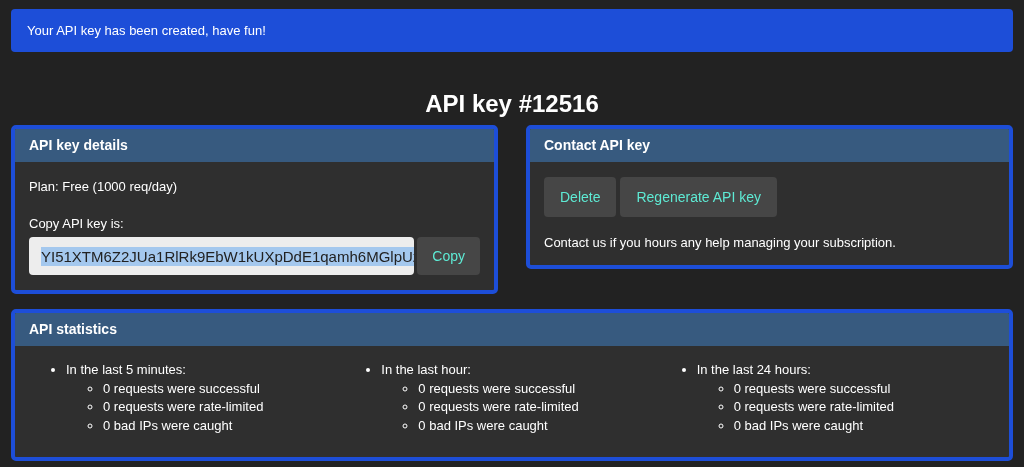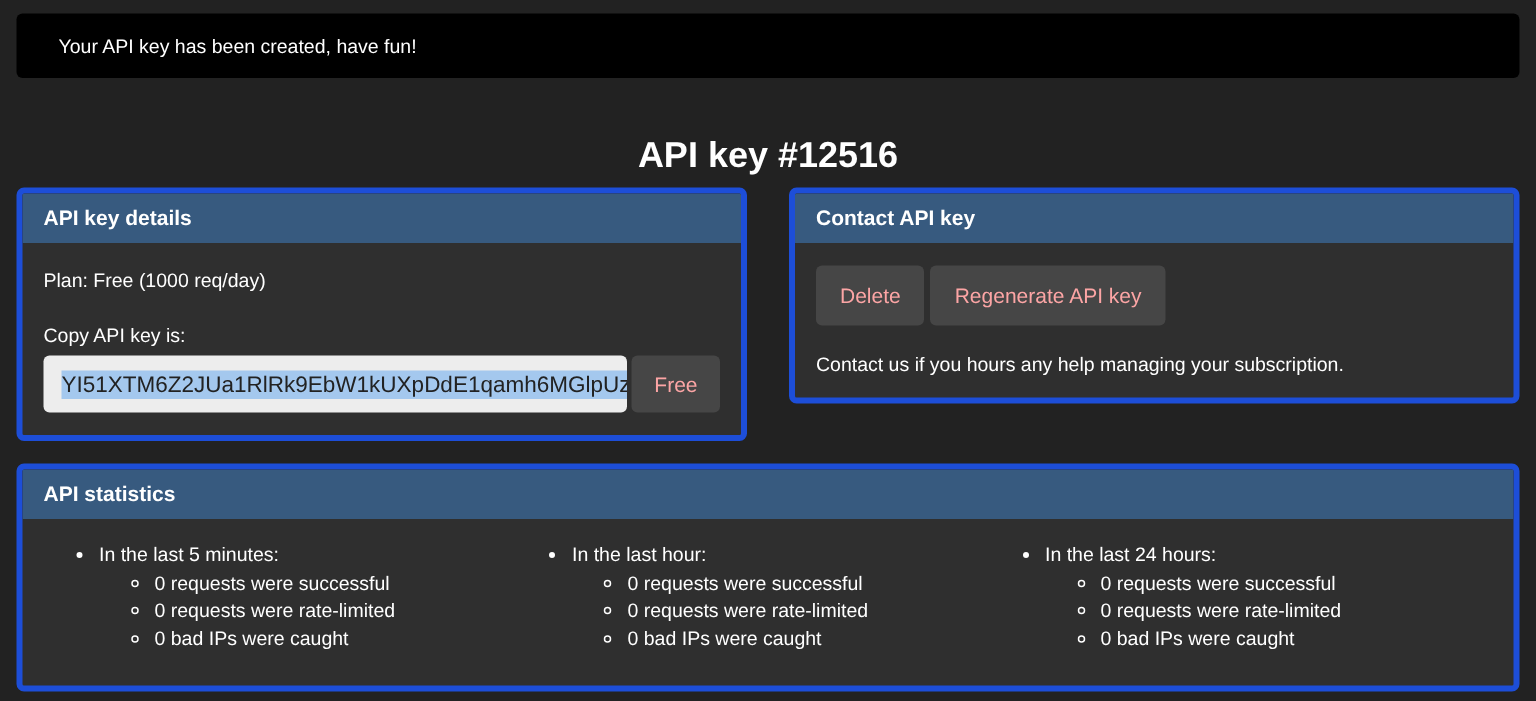--- a/index.html
+++ b/index.html
@@ -8,23 +8,23 @@
     width: 1024px; height: 467px;
     background: #222222;
     font-family: "Liberation Sans", sans-serif;
     color: #ffffff;
     overflow: hidden;
   }
   .container { padding: 9px 11px 0; }
 
   
   .alert-success {
-    background: #000000;
+    background: #1d4ed8;
     border-radius: 4px;
-    padding: 14px 28px;
+    padding: 14px 16px;
     font-size: 13px;
     line-height: 15px;
     margin-bottom: 38px;
     color: #ffffff;
   }
 
   
   .page-title {
     font-size: 24px;
     line-height: 28px;
@@ -74,21 +74,21 @@
     padding: 0 12px;
     font-size: 15px;
     color: #222222;
     white-space: nowrap;
     overflow: hidden;
     cursor: text;
   }
   .fake-input .selected { background: #a4c8ee; padding: 2px 0; }
   .btn {
     background: #464646;
-    color: #fca5a5;
+    color: #5eead4;
     border: none;
     border-radius: 4px;
     font-family: inherit;
     font-size: 14px;
     cursor: pointer;
   }
   .copy-btn { height: 38px; padding: 0 15px; flex: 0 0 auto; }
 
   
   .btn-row { display: flex; gap: 4px; margin-bottom: 18px; }
@@ -138,21 +138,21 @@
 
     <div class="card">
       <div class="card-header">API key details</div>
       <div class="card-body">
         <p class="plan-line">Plan: Free (1000 req/day)</p>
         <span class="key-label">Copy API key is:</span>
         <div class="input-group">
           <div class="fake-input">
             <span class="selected">YI51XTM6Z2JUa1RlRk9EbW1kUXpDdE1qamh6MGlpUzFIT0pX</span>
           </div>
-          <button class="btn copy-btn">Free</button>
+          <button class="btn copy-btn">Copy</button>
         </div>
       </div>
     </div>
 
     <div class="card">
       <div class="card-header">Contact API key</div>
       <div class="card-body">
         <div class="btn-row">
           <button class="btn action-btn">Delete</button>
           <button class="btn action-btn">Regenerate API key</button>

